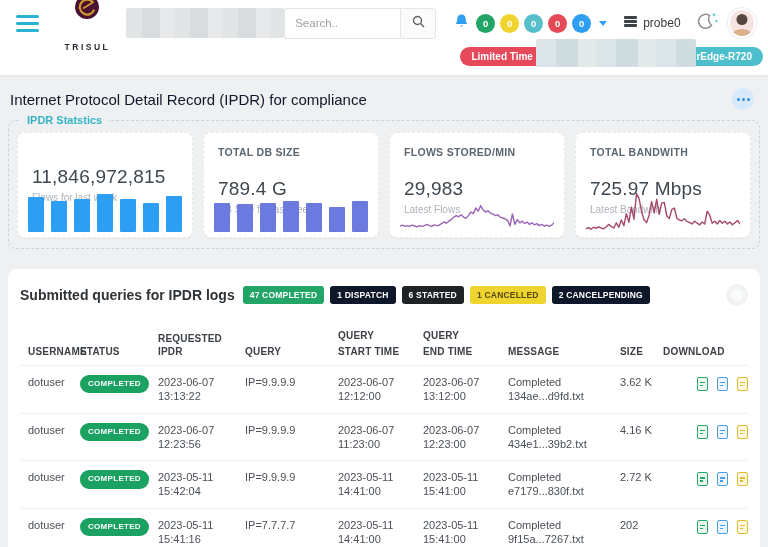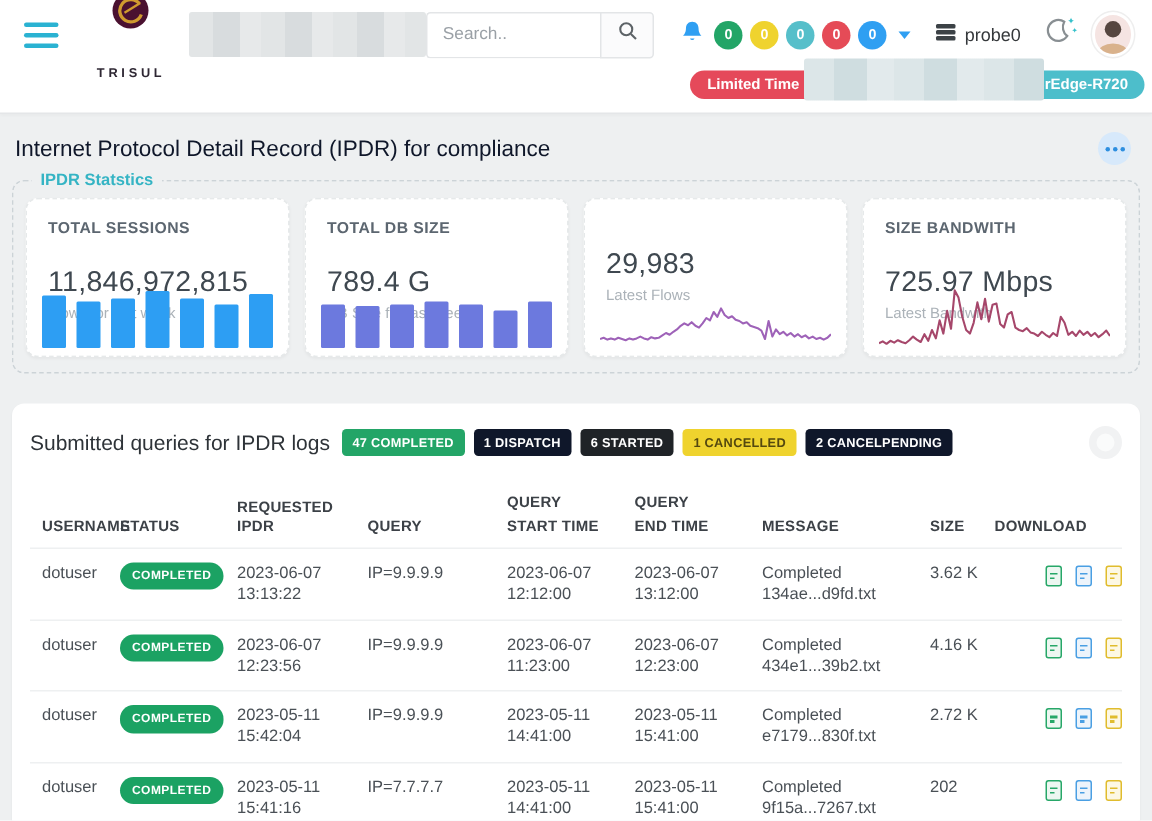--- a/index.html
+++ b/index.html
@@ -54,21 +54,21 @@
   .card .label { font-size:10.5px; font-weight:600; color:#5c6670; letter-spacing:.3px; }
   .card .value { font-size:19px; color:#3f4850; margin-top:20px; letter-spacing:.2px; }
   .card .sub { font-size:10px; color:#abb2b8; margin-top:4px; }
   .chart { position:absolute; left:10px; right:10px; bottom:5px; height:40px; }
   .chart.bars { display:flex; align-items:flex-end; gap:7px; }
   .chart.bars .bar { flex:1; border-radius:1px; }
 
   
   .qcard { margin:20px 8px 0; background:#fff; border-radius:8px; box-shadow:0 1px 2px rgba(0,0,0,.05); padding:15px 12px 10px; min-height:270px; }
   .qhead { display:flex; align-items:center; }
-  .qtitle { font-size:14px; font-weight:400; color:#2e3338; margin-right:8px; }
+  .qtitle { font-size:14px; font-weight:700; color:#2e3338; margin-right:8px; }
   .qbadges { display:flex; gap:6px; }
   .qb { font-size:8.5px; font-weight:700; padding:4px 7px; border-radius:3px; letter-spacing:.2px; white-space:nowrap; cursor:pointer; }
   .qb-green { background:#23a567; color:#fff; }
   .qb-teal { background:#0f172a; color:#fff; }
   .qb-dark { background:#1f2327; color:#fff; }
   .qb-yellow { background:#efd32e; color:#55490f; }
   .loader { margin-left:auto; width:22px; height:22px; border-radius:50%; border:5px solid #f1f2f3; background:#fafbfb; }
 
   .tbl { margin-top:14px; }
   .trow { display:grid; grid-template-columns:52px 78px 87px 93px 85px 85px 112px 43px 1fr; align-items:start; padding:9px 0 9px 8px; border-bottom:1px solid #eef0f1; font-size:11px; color:#4a5056; }
@@ -166,21 +166,20 @@
       <i></i>
       <i></i>
       <i></i>
     </div>
 </div>
 
 <fieldset class="stats">
   <legend>IPDR Statstics</legend>
   <div class="cards">
     <div class="card">
-      <div class="label">TOTAL SESSIONS</div>
       <div class="value">11,846,972,815</div>
       <div class="sub">Flows for last week</div>
       <div class="chart bars">
           <div class="bar" style="height: 88%; background: rgb(45, 158, 243);"></div>
           <div class="bar" style="height: 77%; background: rgb(45, 158, 243);"></div>
           <div class="bar" style="height: 83%; background: rgb(45, 158, 243);"></div>
           <div class="bar" style="height: 95%; background: rgb(45, 158, 243);"></div>
           <div class="bar" style="height: 82%; background: rgb(45, 158, 243);"></div>
           <div class="bar" style="height: 72%; background: rgb(45, 158, 243);"></div>
           <div class="bar" style="height: 89%; background: rgb(45, 158, 243);"></div>
@@ -194,28 +193,29 @@
           <div class="bar" style="height: 73%; background: rgb(108, 121, 222);"></div>
           <div class="bar" style="height: 70%; background: rgb(108, 121, 222);"></div>
           <div class="bar" style="height: 73%; background: rgb(108, 121, 222);"></div>
           <div class="bar" style="height: 77%; background: rgb(108, 121, 222);"></div>
           <div class="bar" style="height: 73%; background: rgb(108, 121, 222);"></div>
           <div class="bar" style="height: 63%; background: rgb(108, 121, 222);"></div>
           <div class="bar" style="height: 78%; background: rgb(108, 121, 222);"></div>
         </div>
     </div>
     <div class="card">
+      <div class="label">FLOWS STORED/MIN</div>
       <div class="value">29,983</div>
       <div class="sub">Latest Flows</div>
       <div class="chart"><svg width="154" height="40" viewBox="0 0 154 40" preserveAspectRatio="none">
             <polyline points="0.0,34.0 2.4,33.2 4.9,34.4 7.3,33.6 9.8,34.4 12.2,33.2 14.7,34.0 17.1,34.8 19.6,33.6 22.0,34.4 24.4,33.6 26.9,32.4 29.3,33.6 31.8,34.4 34.2,32.8 36.7,33.6 39.1,33.2 41.6,31.6 44.0,30.0 46.4,31.2 48.9,29.2 51.3,27.6 53.8,25.2 56.2,23.6 58.7,24.8 61.1,22.8 63.6,25.2 66.0,26.4 68.4,23.6 70.9,20.0 73.3,21.6 75.8,16.0 78.2,19.2 80.7,13.6 83.1,18.0 85.6,20.0 88.0,18.8 90.4,21.2 92.9,22.0 95.3,23.6 97.8,22.8 100.2,25.2 102.7,26.0 105.1,26.8 107.6,28.4 110.0,34.0 112.4,22.0 114.9,32.4 117.3,27.6 119.8,30.8 122.2,29.2 124.7,31.6 127.1,30.0 129.6,32.4 132.0,30.8 134.4,32.8 136.9,31.6 139.3,33.6 141.8,32.4 144.2,34.0 146.7,33.2 149.1,34.4 151.6,33.2 154.0,30.8" fill="none" stroke="#9e62b8" stroke-width="1.4" stroke-linejoin="round"></polyline>
           </svg></div>
     </div>
     <div class="card">
-      <div class="label">SIZE BANDWITH</div>
+      <div class="label">TOTAL BANDWITH</div>
       <div class="value">725.97 Mbps</div>
       <div class="sub">Latest Bandwith</div>
       <div class="chart"><svg width="154" height="40" viewBox="0 0 154 40" preserveAspectRatio="none">
             <polyline points="0.0,36.8 2.5,35.6 5.0,37.2 7.6,35.2 10.1,36.4 12.6,34.8 15.1,36.0 17.7,36.8 20.2,34.8 22.7,32.4 25.2,34.4 27.8,36.0 30.3,30.8 32.8,35.2 35.3,28.0 37.9,33.6 40.4,21.6 42.9,30.4 45.4,15.2 48.0,27.2 50.5,1.6 53.0,6.4 55.5,19.2 58.1,28.0 60.6,30.4 63.1,23.2 65.6,9.6 68.2,20.8 70.7,7.2 73.2,22.4 75.7,11.2 78.3,10.4 80.8,24.0 83.3,26.4 85.8,17.6 88.4,16.0 90.9,26.4 93.4,28.0 95.9,28.8 98.5,26.8 101.0,29.6 103.5,30.4 106.0,32.0 108.6,29.2 111.1,31.2 113.6,32.8 116.1,30.0 118.7,32.0 121.2,19.2 123.7,23.2 126.2,31.2 128.8,29.2 131.3,32.0 133.8,28.4 136.3,31.2 138.9,29.2 141.4,32.0 143.9,30.0 146.4,32.8 149.0,30.8 151.5,28.4 154.0,32.0" fill="none" stroke="#a6476b" stroke-width="1.4" stroke-linejoin="round"></polyline>
           </svg></div>
     </div>
   </div>
 </fieldset>
 
 <div class="qcard">

